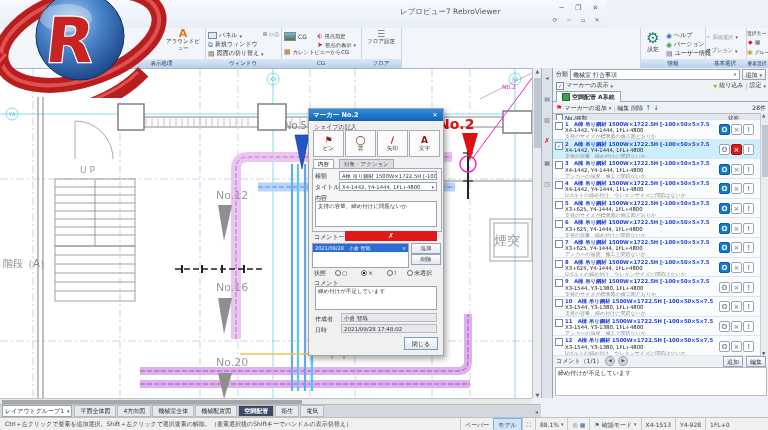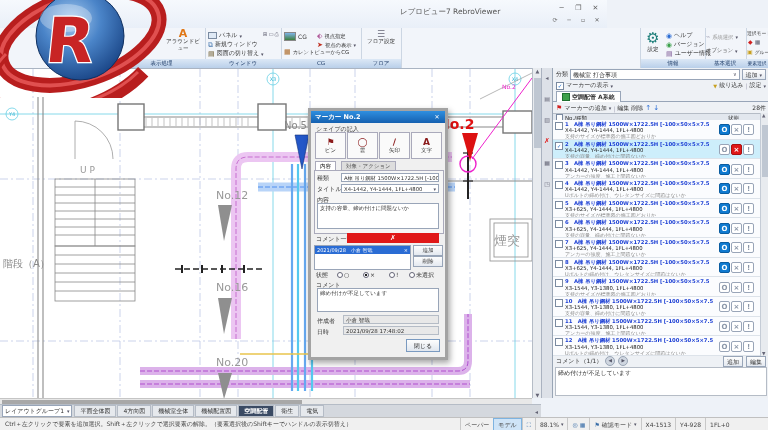--- a/index.html
+++ b/index.html
@@ -70,21 +70,21 @@
   .lscroll .thumb{position:absolute;left:1px;right:1px;top:12px;height:52px;background:#bfc7d2;}
   .cmthead{position:absolute;left:0;top:288px;width:216px;height:10px;display:flex;align-items:center;
     gap:3px;font-size:6px;padding:0 3px;box-sizing:border-box;}
   .navbtn{width:8px;height:8px;border-radius:50%;background:#cfd6e0;border:1px solid #9aa5b5;
     font-size:4.5px;line-height:8px;text-align:center;color:#556;}
   .cmtbox{position:absolute;left:2px;top:299px;width:212px;height:29px;background:#fff;
     border:1px solid #b5bcc6;font-size:6px;padding:1px 2px;box-sizing:border-box;}
   .authorbar{left:541px;top:398px;width:227px;height:19px;background:#eef1f5;border-top:1px solid #b5bcc6;
     font-size:6.5px;line-height:19px;padding-left:14px;box-sizing:border-box;color:#333;}
   
-  .dlg{left:308px;top:108px;width:134px;height:246px;background:#f0f0f0;border:3px solid #a3a3a3;
+  .dlg{left:308px;top:108px;width:134px;height:246px;background:#f0f0f0;border:1px solid #a3a3a3;
     box-shadow:2px 3px 6px rgba(0,0,0,.35);z-index:40;}
   .dlg-title{position:absolute;left:0;top:0;right:0;height:12px;background:linear-gradient(#2f8fe0,#1460b0);
     color:#fff;font-size:6.5px;line-height:12px;padding-left:4px;font-weight:bold;}
   .dlg-x{position:absolute;right:2px;top:2px;width:12px;height:8px;text-align:center;color:#fff;
     font-size:6px;line-height:8px;}
   .dl{position:absolute;font-size:6px;color:#333;white-space:nowrap;}
   .shapebtn{position:absolute;top:21px;width:29px;height:25px;border:1px solid #aab;background:#fafafa;
     display:flex;flex-direction:column;align-items:center;justify-content:center;font-size:5.5px;color:#333;}
   .shapebtn .g{color:#8b1a1a;font-size:9px;line-height:10px;font-weight:bold;}
   .dtab{position:absolute;top:50px;height:9px;font-size:5.5px;line-height:9px;padding:0 4px;

